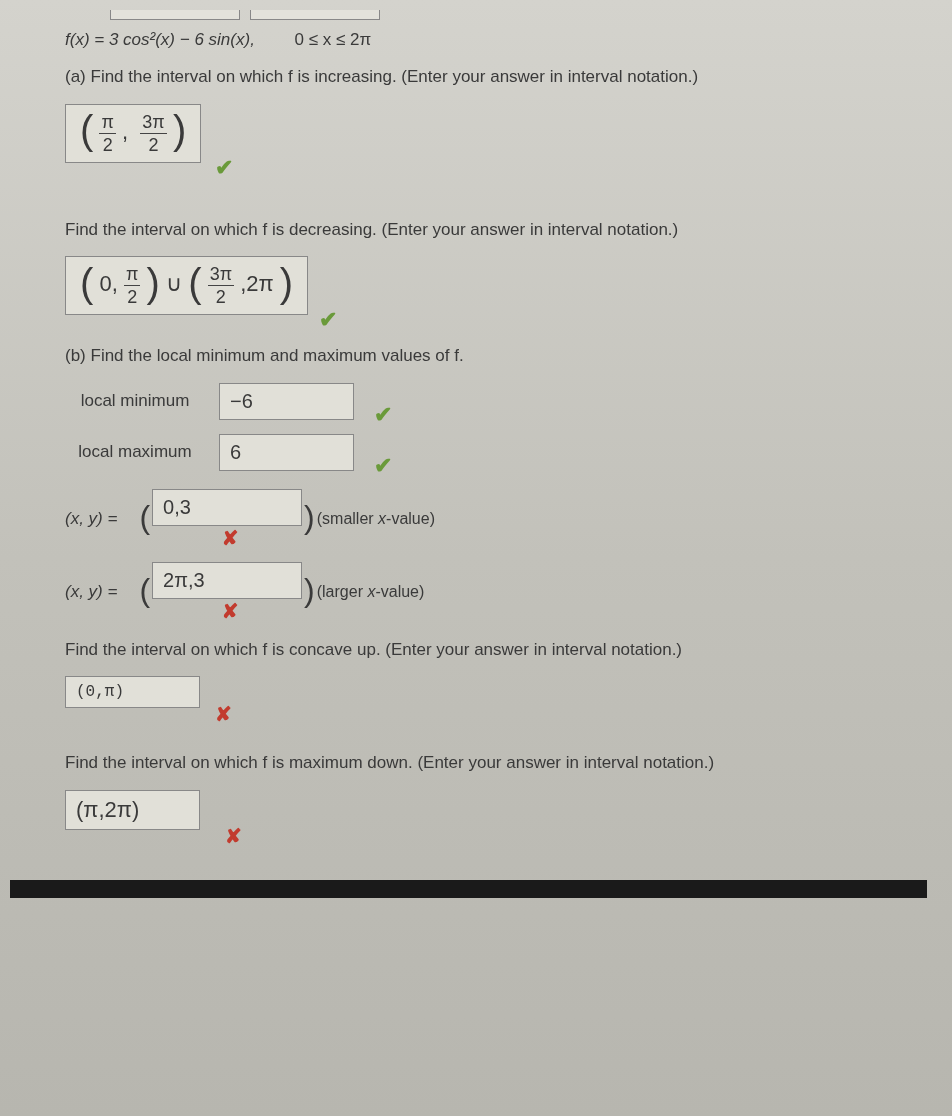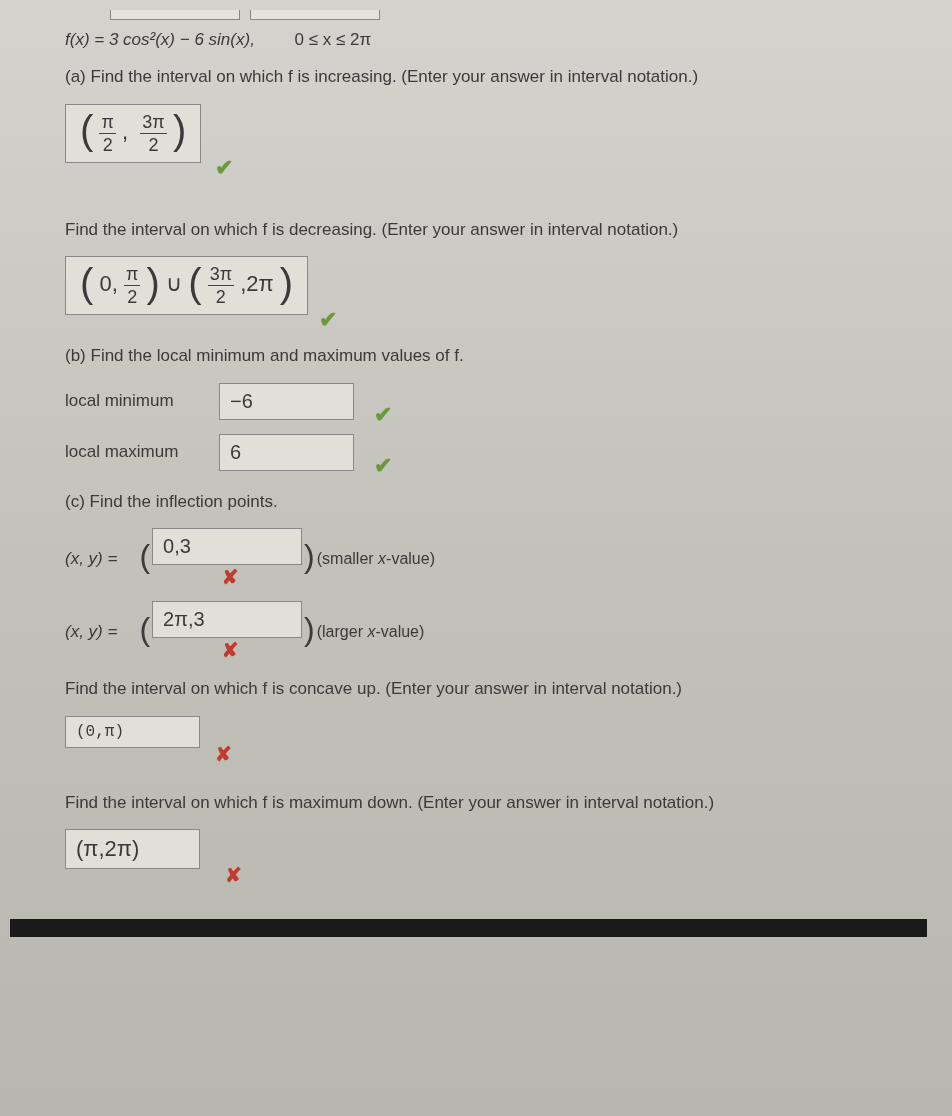--- a/index.html
+++ b/index.html
@@ -40,21 +40,21 @@
     display: inline-block;
     border: 1px solid #888;
     background: #e1e0d8;
     padding: 8px 14px;
     font-size: 22px;
     vertical-align: middle;
   }
   .answer-box.small { font-size: 20px; padding: 6px 10px; min-width: 135px; }
   .answer-box.med { font-size: 20px; padding: 6px 10px; min-width: 150px; }
   .row { display: flex; align-items: center; gap: 14px; margin: 14px 0; }
-  .row .label { min-width: 140px; }
+  .row .label { min-width: 140px; text-align: center; }
   .check {
     display: inline-block;
     font-size: 22px;
     color: #6a9a3a;
     font-weight: bold;
     vertical-align: bottom;
     margin-left: 6px;
   }
   .cross {
     display: inline-block;
@@ -150,21 +150,20 @@
       <span class="answer-box small">−6</span>
       <span class="check" style="position:relative; top:14px;">✔</span>
     </div>
 
     <div class="row mb-med">
       <span class="label">local maximum</span>
       <span class="answer-box small">6</span>
       <span class="check" style="position:relative; top:14px;">✔</span>
     </div>
 
-    <div class="part">(c) Find the inflection points.</div>
 
     <div class="inflect-line">
       <span class="pre">(x, y) = </span>
       <span class="paren">(</span>
       <span class="inflect-stack">
         <span class="answer-box med">0,3</span>
         <span class="cross">✘</span>
       </span>
       <span class="paren">)</span>
       <span class="note">(smaller <span class="it">x</span>-value)</span>

